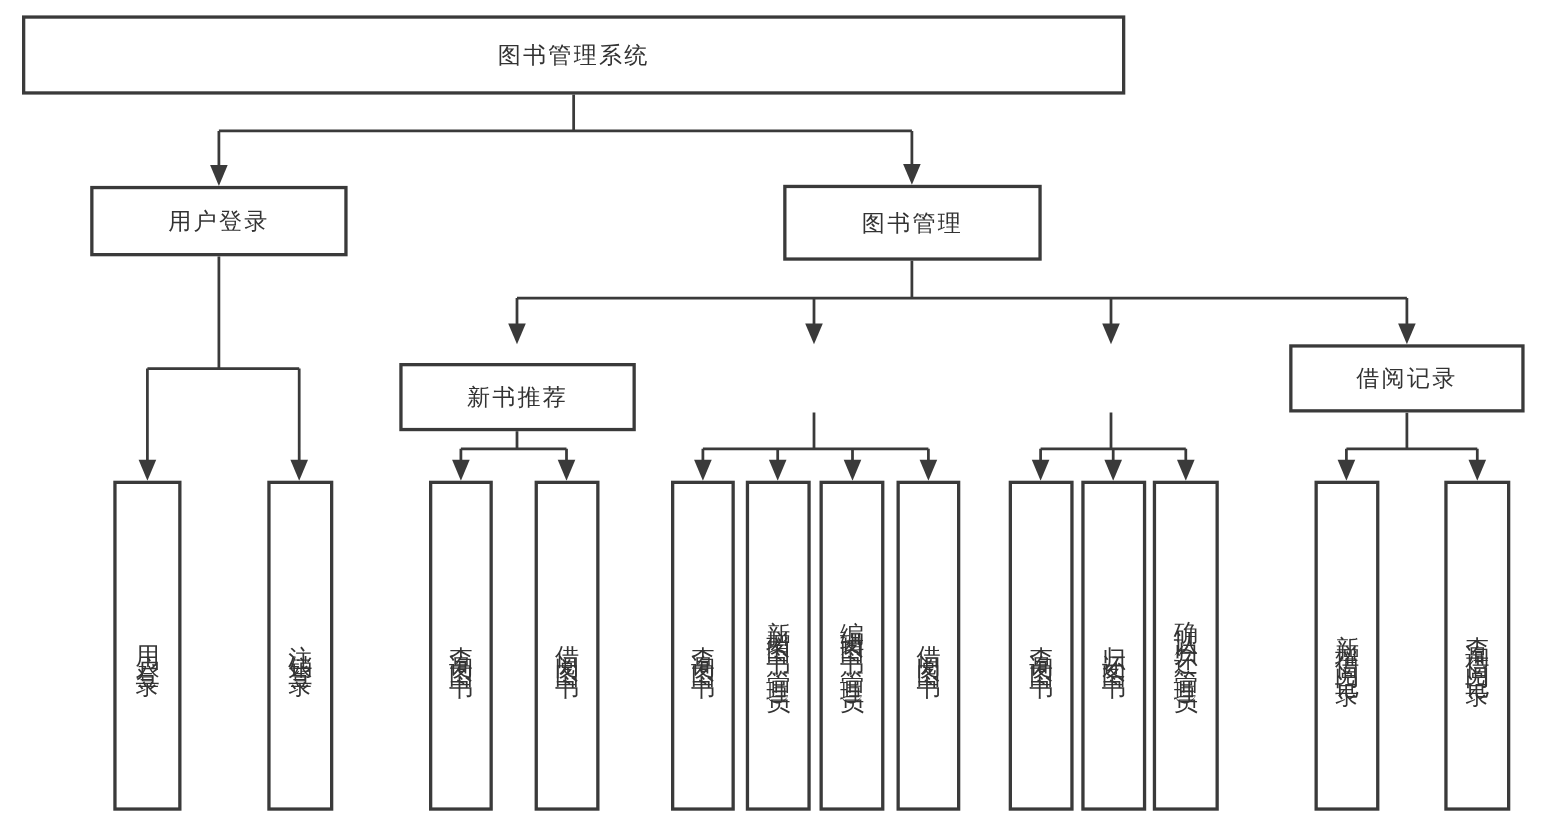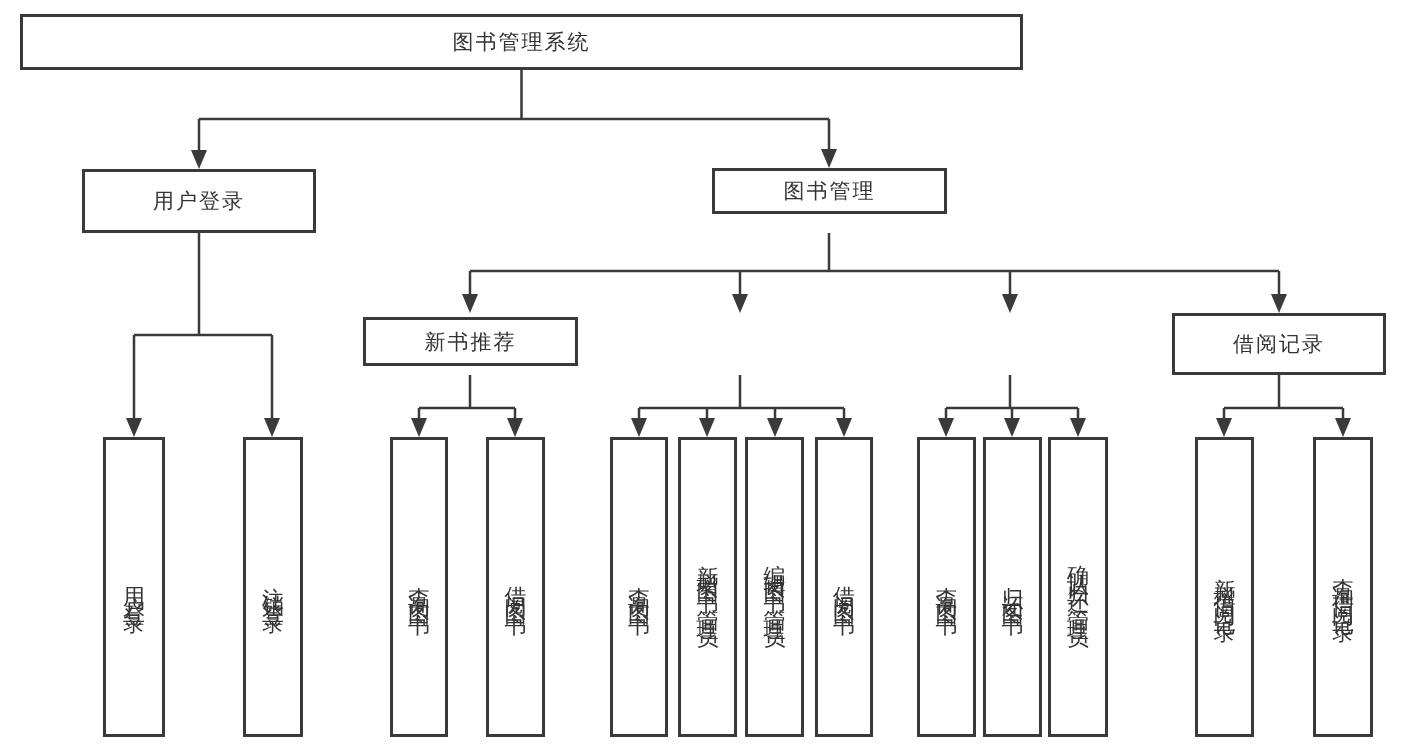--- a/index.html
+++ b/index.html
@@ -87,26 +87,26 @@
     <use href="#ah" x="707" y="437"></use>
     <use href="#ah" x="775" y="437"></use>
     <use href="#ah" x="844" y="437"></use>
     <use href="#ah" x="946" y="437"></use>
     <use href="#ah" x="1012" y="437"></use>
     <use href="#ah" x="1078" y="437"></use>
     <use href="#ah" x="1224" y="437"></use>
     <use href="#ah" x="1343" y="437"></use>
   </svg>
 
-  <div class="box" style="left:20px; top:14px; width:1003px; height:56px;">图书管理系统</div>
+  <div class="box" style="left:20px; top:14px; width:1003px; height:72px;">图书管理系统</div>
 
   <div class="box" style="left:82px; top:169px; width:234px; height:64px;">用户登录</div>
-  <div class="box" style="left:712px; top:168px; width:235px; height:46px;">图书管理</div>
+  <div class="box" style="left:712px; top:168px; width:235px; height:69px;">图书管理</div>
 
-  <div class="box" style="left:363px; top:317px; width:215px; height:49px;">新书推荐</div>
+  <div class="box" style="left:363px; top:330px; width:215px; height:62px;">新书推荐</div>
   <div class="box" style="left:1172px; top:313px; width:214px; height:62px;">借阅记录</div>
 
   <div class="box leaf" style="left:103px; top:437px; width:62px; height:300px;">用户登录</div>
   <div class="box leaf" style="left:243px; top:437px; width:60px; height:300px;">注销登录</div>
 
   <div class="box leaf" style="left:390px; top:437px; width:58px; height:300px;">查询图书</div>
   <div class="box leaf" style="left:486px; top:437px; width:59px; height:300px;">借阅图书</div>
 
   <div class="box leaf" style="left:610px; top:437px; width:58px; height:300px;">查询图书</div>
   <div class="box leaf" style="left:678px; top:437px; width:59px; height:300px;">新增图书（管理员）</div>

